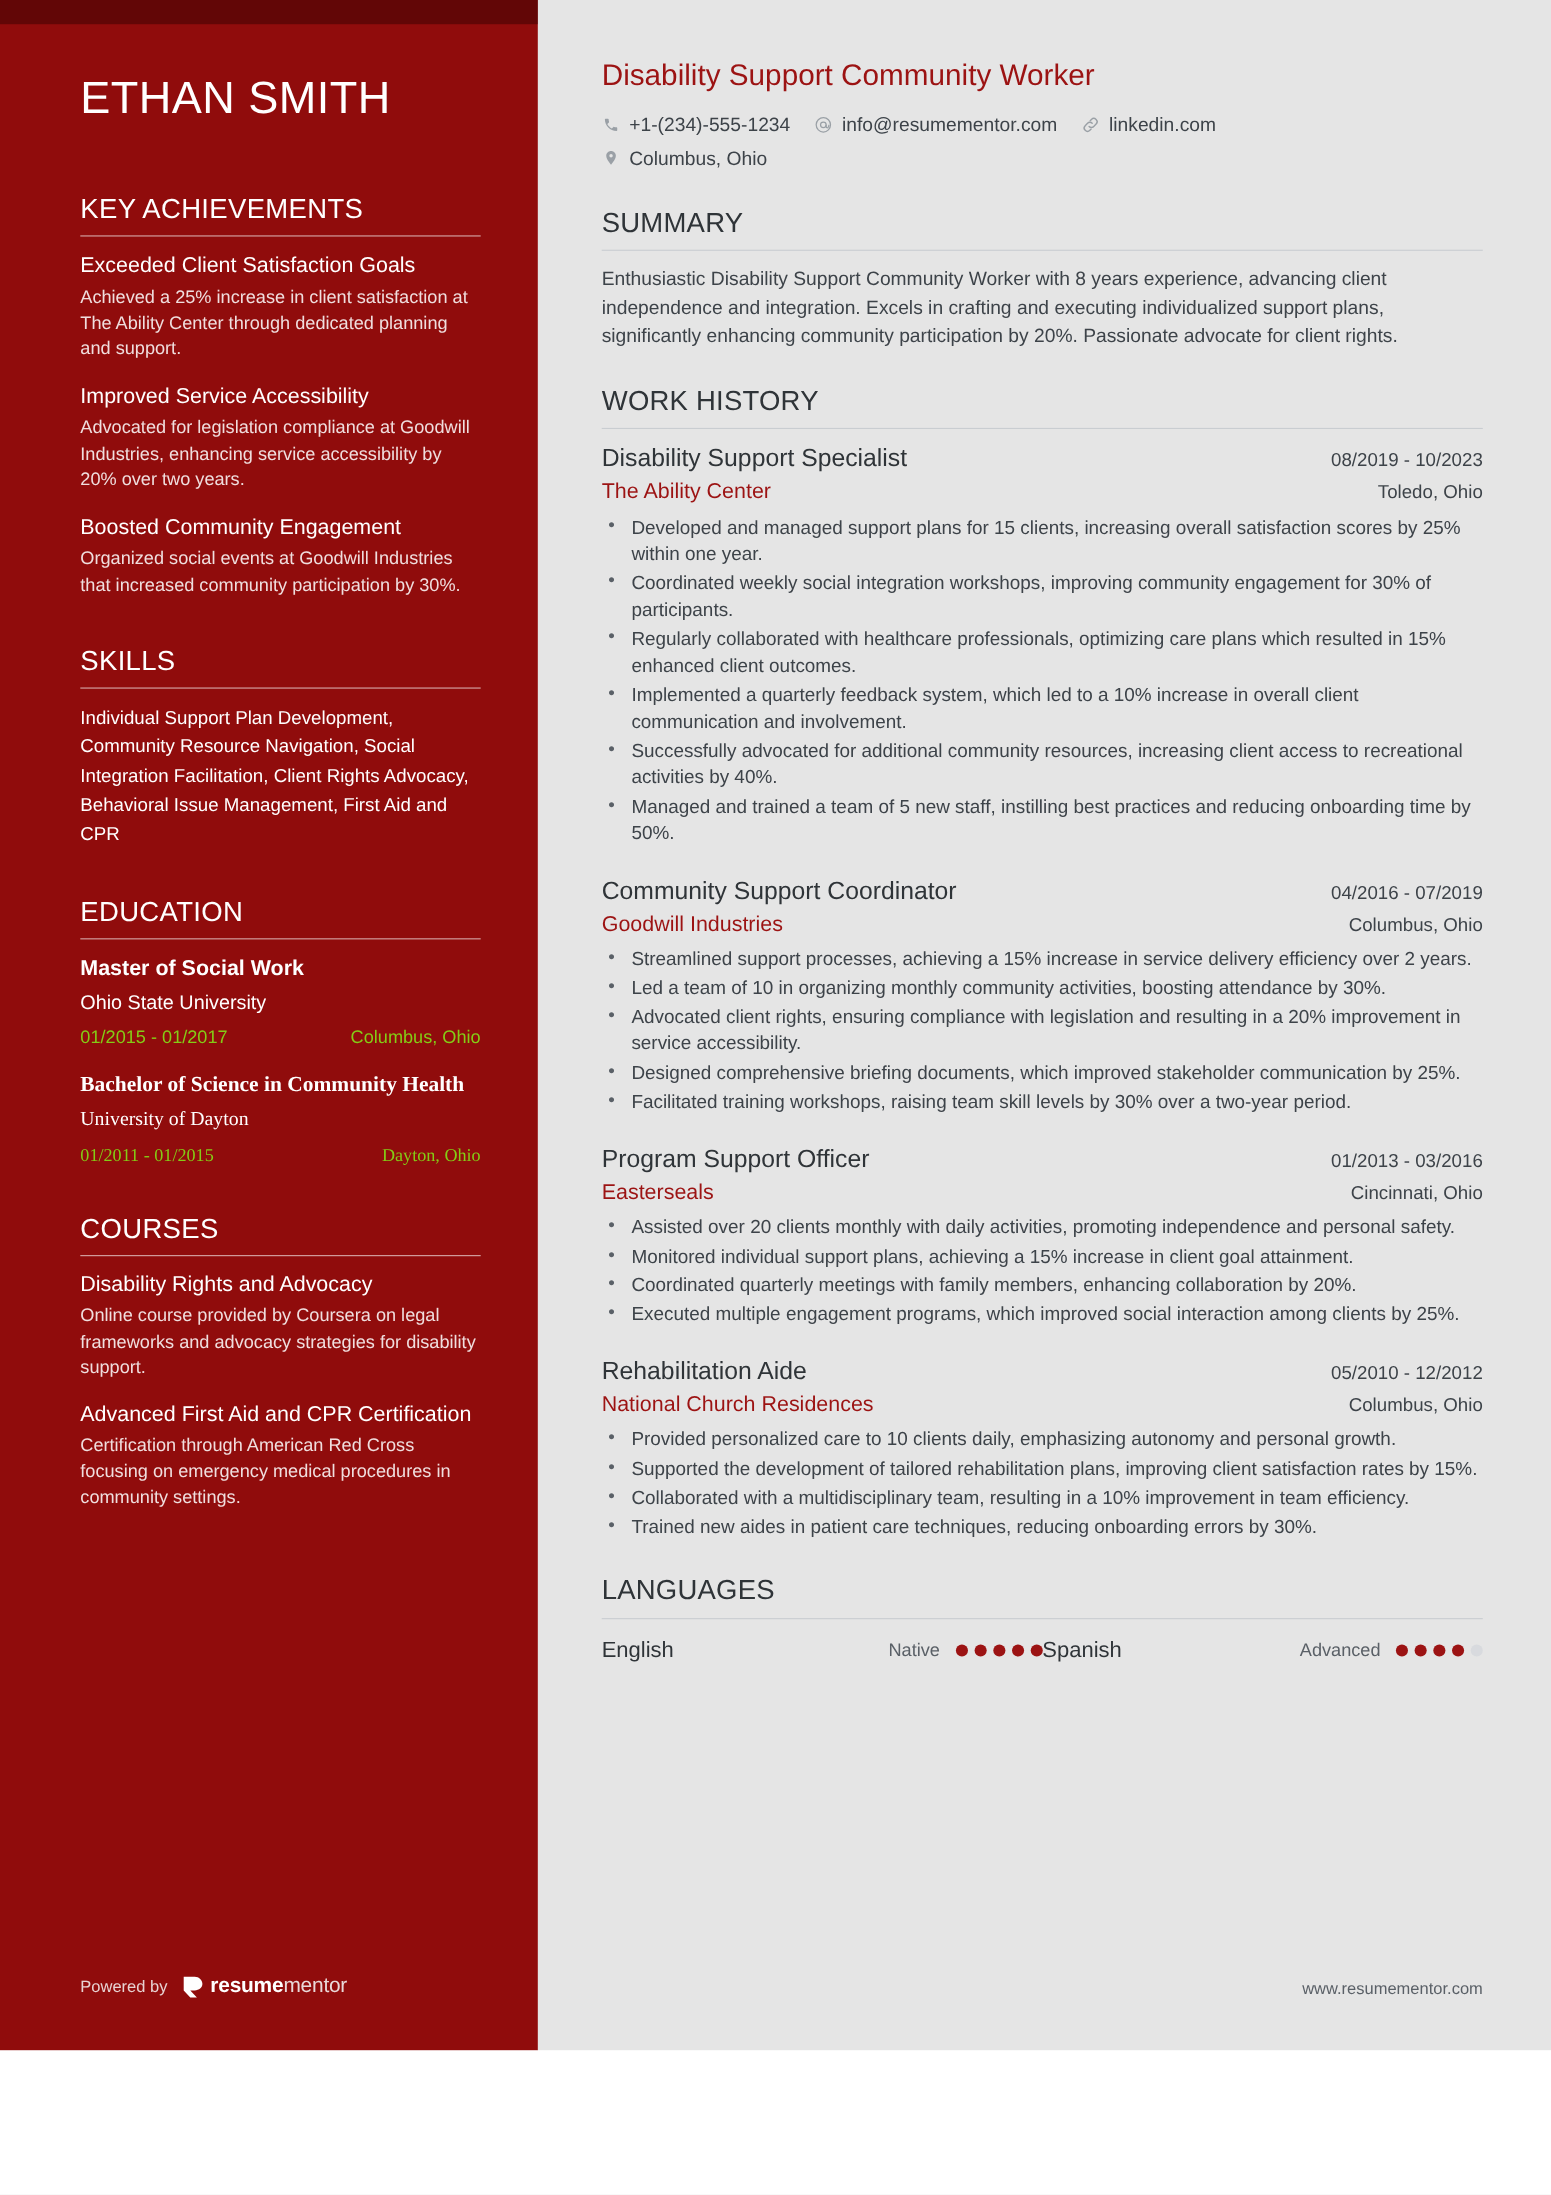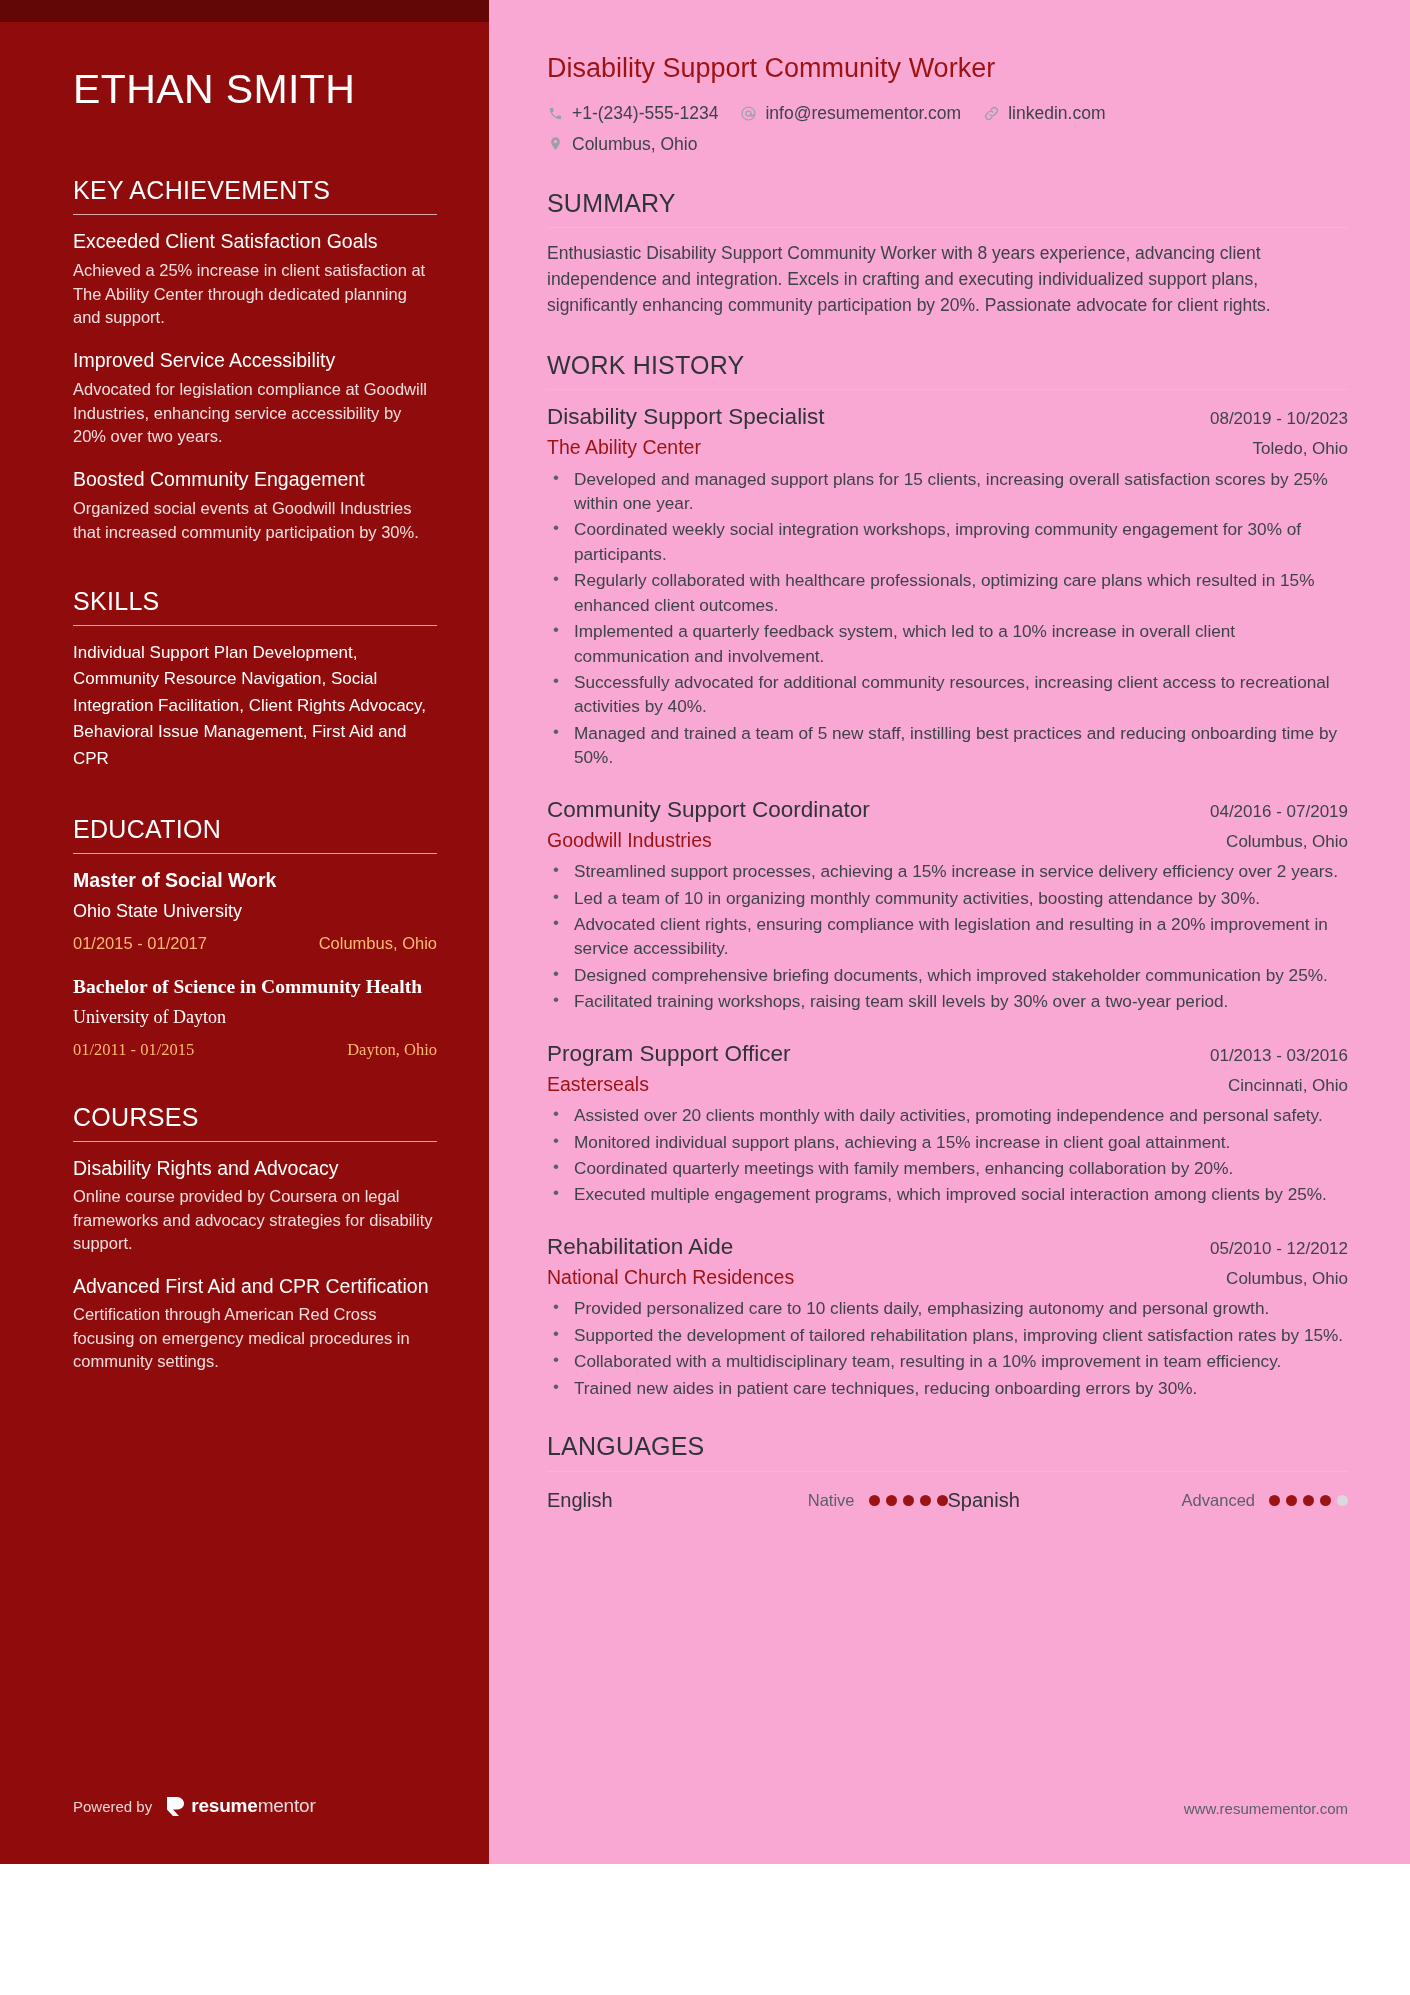--- a/index.html
+++ b/index.html
@@ -99,21 +99,21 @@
     font-size: 18px;
     font-weight: 400;
     color: #ffffff;
     line-height: 1.3;
     margin-bottom: 9px;
   }
   .edu-meta {
     display: flex;
     justify-content: space-between;
     font-size: 16.5px;
-    color: #fdba74;
+    color: #84cc16;
     line-height: 1.3;
   }
 
   .course-item { margin-bottom: 18px; }
   .course-item:last-child { margin-bottom: 0; }
   .course-title {
     font-size: 19.5px;
     font-weight: 400;
     color: #ffffff;
     line-height: 1.32;
@@ -152,21 +152,21 @@
     letter-spacing: -0.2px;
   }
   .brand-text b { font-weight: 700; }
   .brand-text span { font-weight: 400; color:#e9d9d9; }
 
   
   .main {
     flex: 1;
     padding: 52px 62px 0 58px;
     position: relative;
-    background: #f9a8d4;
+    background: #e5e5e5;
   }
   .job-title {
     font-size: 27px;
     color: #9c1313;
     font-weight: 400;
     line-height: 1.2;
     margin-bottom: 16px;
   }
   .contact-row {
     display: flex;

